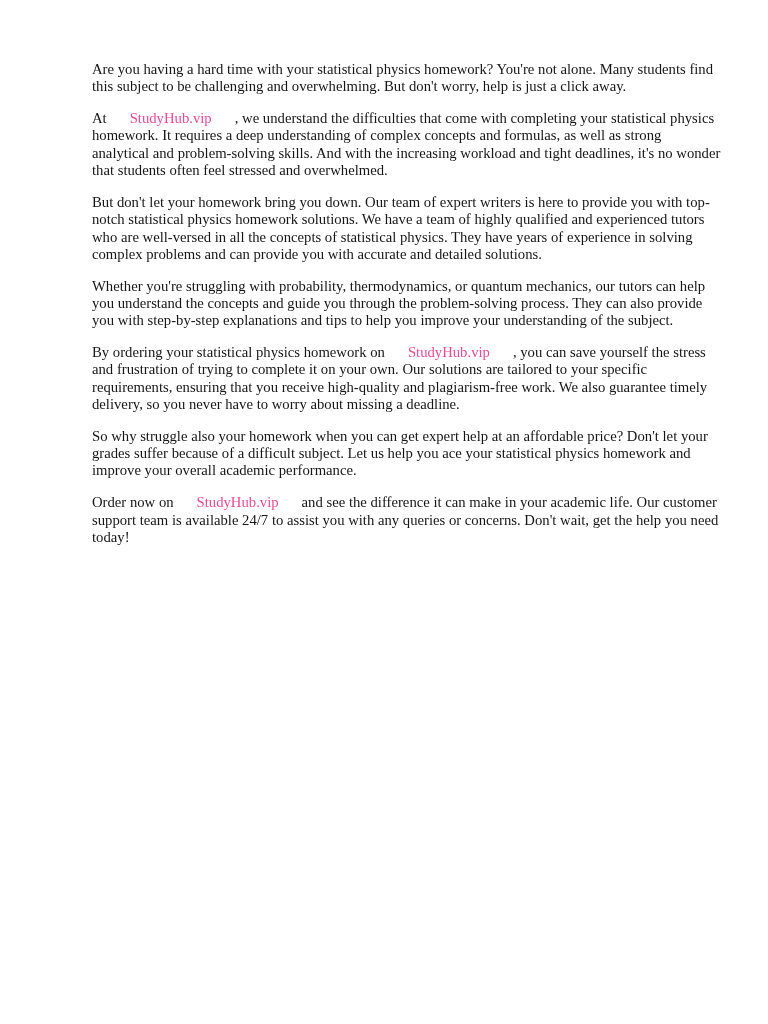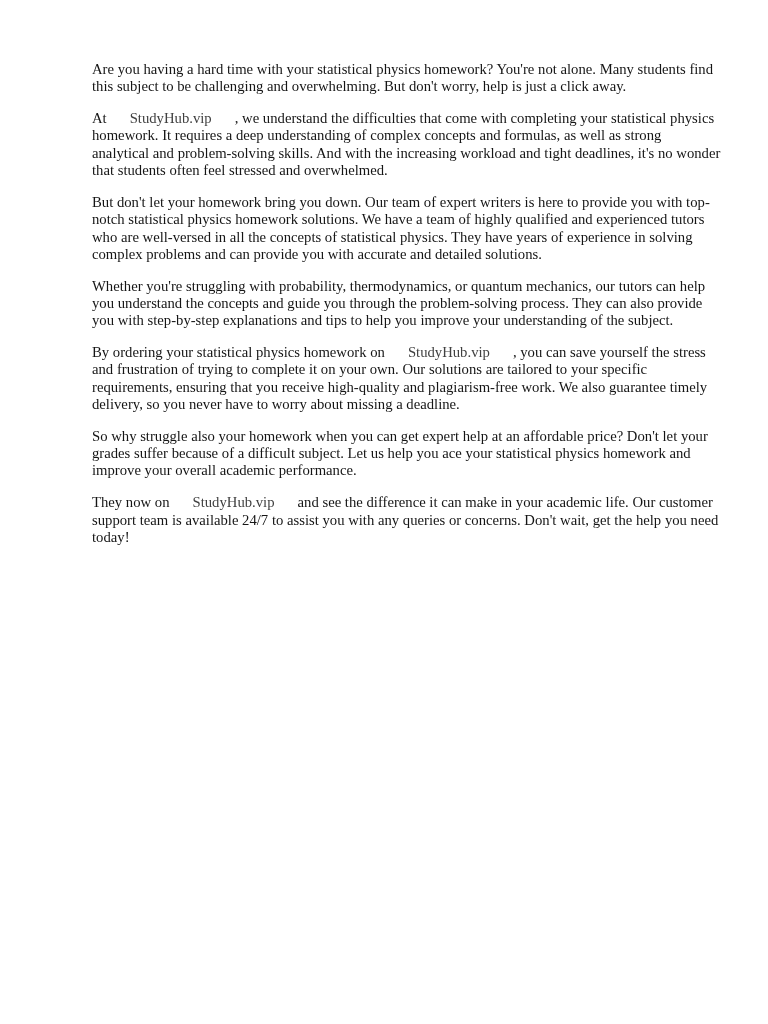--- a/index.html
+++ b/index.html
@@ -21,32 +21,32 @@
   }
   .doc-body p {
     font-family: "Liberation Serif", "DejaVu Serif", serif;
     font-size: 14.7px;
     line-height: 17.35px;
     color: #151515;
     margin: 0 0 14.4px 0;
     text-align: left;
   }
   .doc-body a.doc-link {
-    color: #404040;
+    color: #ec4899;
     text-decoration: none;
     margin: 0 23px;
     cursor: pointer;
   }
 </style>
 </head>
 <body>
 
 <div class="page">
   <div class="doc-body">
       <p><span>Are you having a hard time with your statistical physics homework? You're not alone. Many students find this subject to be challenging and overwhelming. But don't worry, help is just a click away.</span></p>
       <p><span>At</span><a href="#" class="doc-link">StudyHub.vip</a><span>, we understand the difficulties that come with completing your statistical physics homework. It requires a deep understanding of complex concepts and formulas, as well as strong analytical and problem-solving skills. And with the increasing workload and tight deadlines, it's no wonder that students often feel stressed and overwhelmed.</span></p>
       <p><span>But don't let your homework bring you down. Our team of expert writers is here to provide you with top-notch statistical physics homework solutions. We have a team of highly qualified and experienced tutors who are well-versed in all the concepts of statistical physics. They have years of experience in solving complex problems and can provide you with accurate and detailed solutions.</span></p>
       <p><span>Whether you're struggling with probability, thermodynamics, or quantum mechanics, our tutors can help you understand the concepts and guide you through the problem-solving process. They can also provide you with step-by-step explanations and tips to help you improve your understanding of the subject.</span></p>
       <p><span>By ordering your statistical physics homework on</span><a href="#" class="doc-link">StudyHub.vip</a><span>, you can save yourself the stress and frustration of trying to complete it on your own. Our solutions are tailored to your specific requirements, ensuring that you receive high-quality and plagiarism-free work. We also guarantee timely delivery, so you never have to worry about missing a deadline.</span></p>
       <p><span>So why struggle also your homework when you can get expert help at an affordable price? Don't let your grades suffer because of a difficult subject. Let us help you ace your statistical physics homework and improve your overall academic performance.</span></p>
-      <p><span>They now on</span><a href="#" class="doc-link">StudyHub.vip</a><span>and see the difference it can make in your academic life. Our customer support team is available 24/7 to assist you with any queries or concerns. Don't wait, get the help you need today!</span></p>
+      <p><span>Order now on</span><a href="#" class="doc-link">StudyHub.vip</a><span>and see the difference it can make in your academic life. Our customer support team is available 24/7 to assist you with any queries or concerns. Don't wait, get the help you need today!</span></p>
     </div>
 </div>
 
 </body></html>

